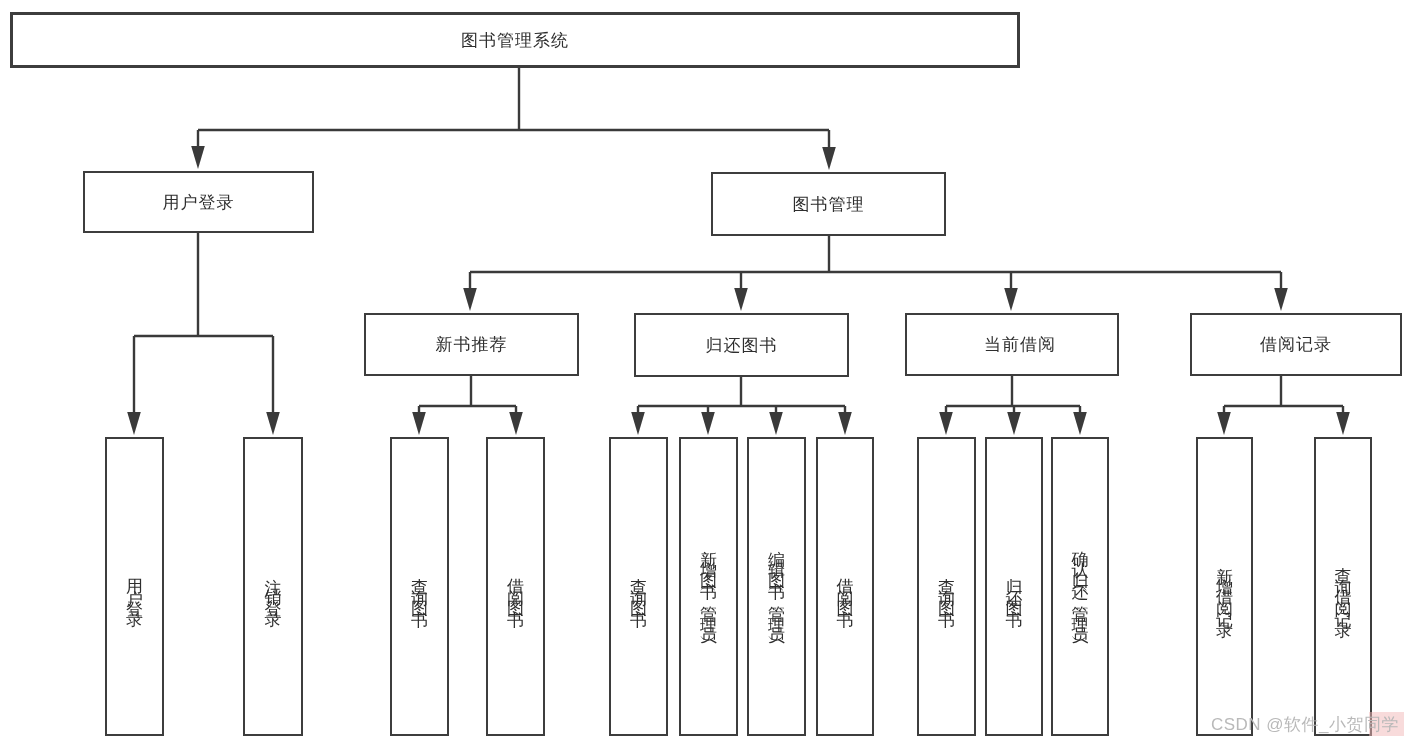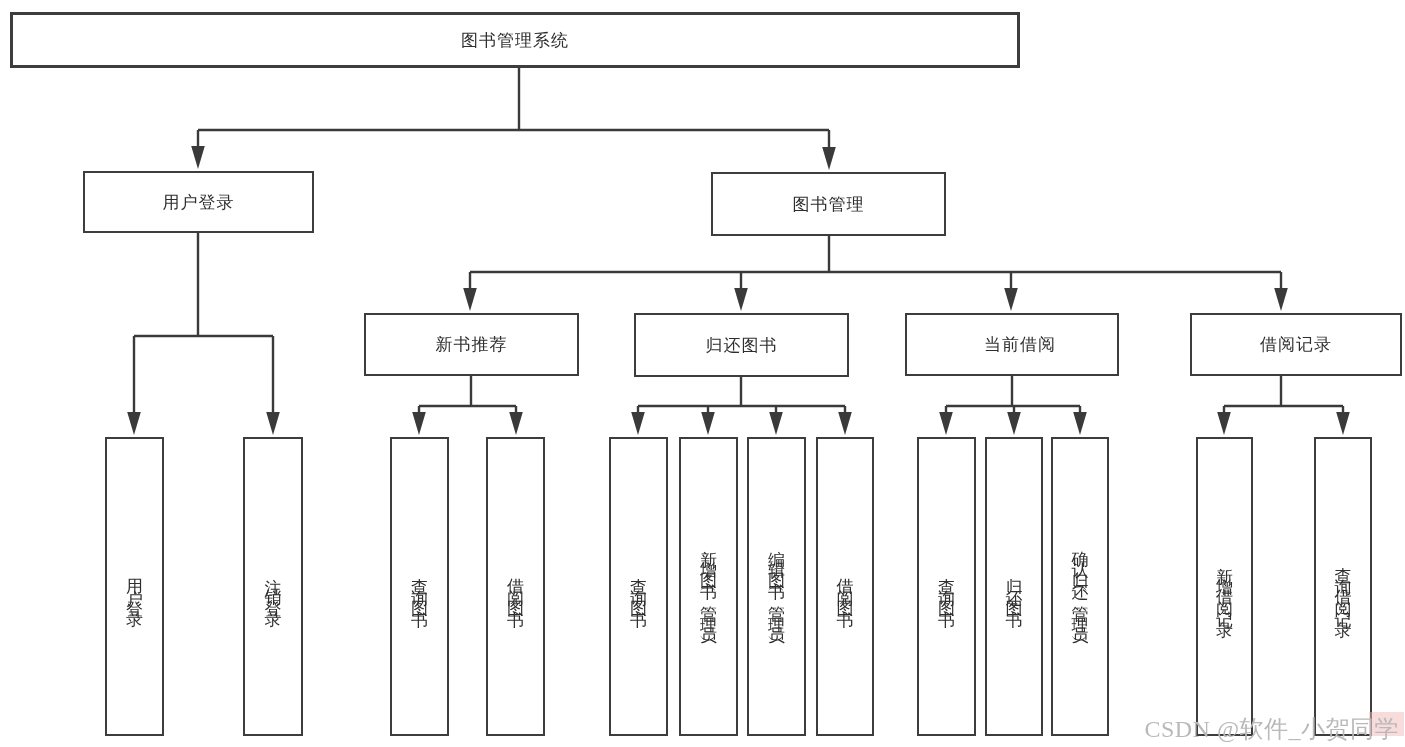--- a/index.html
+++ b/index.html
@@ -5,21 +5,20 @@
   html, body {
     margin: 0; padding: 0;
     background: #ffffff;
     font-family: "Liberation Sans", "DejaVu Sans", sans-serif;
   }
   .stage {
     position: relative;
     width: 1405px; height: 747px;
     background: #ffffff;
     overflow: hidden;
-    font-family: Liberation Serif, serif;
   }
   .connector-layer {
     position: absolute; left: 0; top: 0;
     width: 1405px; height: 747px;
     z-index: 1;
   }
   .nodes-layer { position: absolute; left: 0; top: 0; width: 1405px; height: 747px; z-index: 2; }
   .node {
     position: absolute;
     box-sizing: border-box;
@@ -41,21 +40,21 @@
     writing-mode: vertical-rl;
     font-size: 17px;
     letter-spacing: 11px;
     line-height: 1;
     white-space: normal;
   }
   .watermark {
     position: absolute;
     right: 6px; top: 713px;
     z-index: 4;
-    font-size: 24px;
+    font-size: 17px;
     color: #b9b9b9;
     letter-spacing: 0.5px;
     white-space: nowrap;
   }
   .wm-accent {
     position: absolute;
     left: 1369px; top: 712px;
     width: 35px; height: 24px;
     background: #f2b8b8;
     opacity: 0.5;

